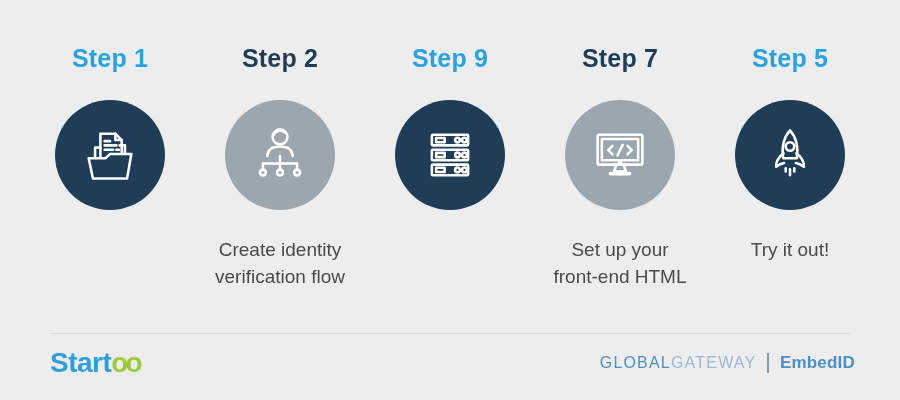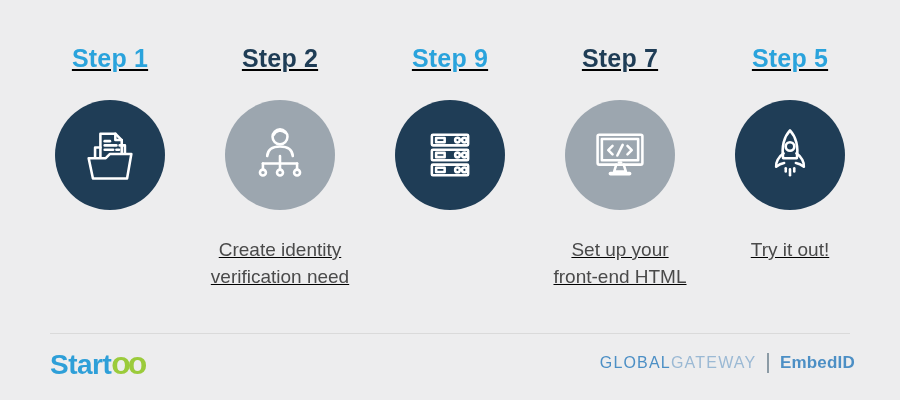--- a/index.html
+++ b/index.html
@@ -1,21 +1,21 @@
 <!DOCTYPE html>
 <html style="--background: #EDEDEE; --navy: #1F3D56; --gray-circle: #9CA6AF; --accent-blue: #2AA3DC; --caption-text: #4A4A4A; --divider: #DADADA; --footer-blue: #4C8FC5; --footer-light-blue: #9BB9D4; --pipe: #8C9BA5; --brand-blue: #2E9FD8; --brand-green: #9BCB3B;"><head>
 <meta charset="utf-8">
 <style>
   * { margin: 0; padding: 0; box-sizing: border-box; }
   html, body { width: 900px; height: 400px; }
   body { font-family: "Liberation Sans", sans-serif; background: var(--background, #EDEDEE); overflow: hidden; }
 
   .canvas { position: relative; width: 900px; height: 400px; background: var(--background); }
 
-  .steps { display: flex; padding: 45px 25px 0 25px; text-decoration: underline; }
+  .steps { display: flex; padding: 45px 25px 0 25px; }
   .step { width: 170px; display: flex; flex-direction: column; align-items: center; }
 
   .step-label { font-size: 25px; font-weight: bold; line-height: 27px; letter-spacing: 0.2px; }
   .step-label.blue { color: var(--accent-blue); }
   .step-label.navy { color: var(--navy); }
 
   .circle { width: 110px; height: 110px; border-radius: 50%; margin-top: 28px;
             display: flex; align-items: center; justify-content: center; }
   .circle.navy { background: var(--navy); }
   .circle.gray { background: var(--gray-circle); }
@@ -27,21 +27,21 @@
   .caption { margin-top: 26px; font-size: 19px; line-height: 27px; color: var(--caption-text);
              text-align: center; white-space: pre-line; }
 
   .divider { position: absolute; left: 50px; right: 50px; top: 333px; height: 1px; background: var(--divider); }
 
   .footer { position: absolute; left: 50px; right: 45px; top: 345px; height: 36px;
             display: flex; align-items: center; justify-content: space-between; }
 
   .brand { display: flex; align-items: baseline; }
   .brand-truli { font-size: 28px; font-weight: bold; color: var(--brand-blue); letter-spacing: -0.5px; }
-  .brand-oo { font-size: 32px; font-weight: bold; color: var(--brand-green); letter-spacing: -3px; margin-left: 0px; }
+  .brand-oo { font-size: 28px; font-weight: bold; color: var(--brand-green); letter-spacing: -3px; margin-left: 0px; }
 
   .product { display: flex; align-items: center; }
   .product-global { font-size: 16px; font-weight: normal; color: var(--footer-blue); letter-spacing: 1.2px; }
   .product-gateway { font-size: 16px; font-weight: normal; color: var(--footer-light-blue); letter-spacing: 1.2px; }
   .product-sep { width: 1.5px; height: 20px; background: var(--pipe); margin: 0 11px; }
   .product-name { font-size: 17px; font-weight: bold; color: var(--footer-blue); letter-spacing: 0.2px; }
 </style>
 </head>
 <body>
 
@@ -77,21 +77,21 @@
           <line x1="14" y1="38" x2="46" y2="38"></line>
           <line x1="14" y1="38" x2="14" y2="43.5"></line>
           <line x1="30" y1="38" x2="30" y2="43.5"></line>
           <line x1="46" y1="38" x2="46" y2="43.5"></line>
           <circle cx="14" cy="46.5" r="2.8"></circle>
           <circle cx="30" cy="46.5" r="2.8"></circle>
           <circle cx="46" cy="46.5" r="2.8"></circle>
         </svg>
       </div>
       <div class="caption">Create identity
-verification need</div>
+verification flow</div>
     </div>
 
     <div class="step">
       <div class="step-label blue">Step 9</div>
       <div class="circle navy">
         <svg viewBox="0 0 60 60">
           <rect x="13" y="11" width="34" height="10" rx="1"></rect>
           <rect x="17" y="14" width="8" height="4"></rect>
           <circle cx="37" cy="16" r="2.2"></circle>
           <circle cx="43.5" cy="16" r="2.2"></circle>

